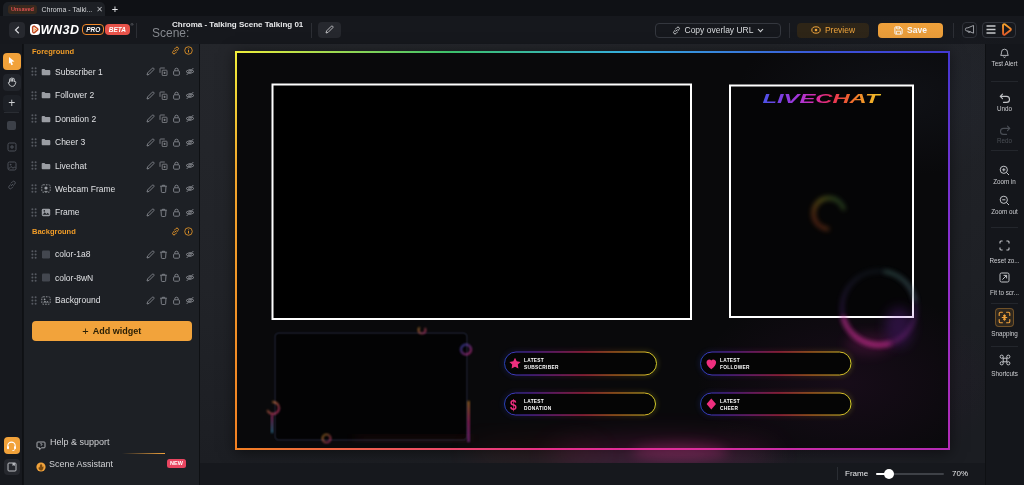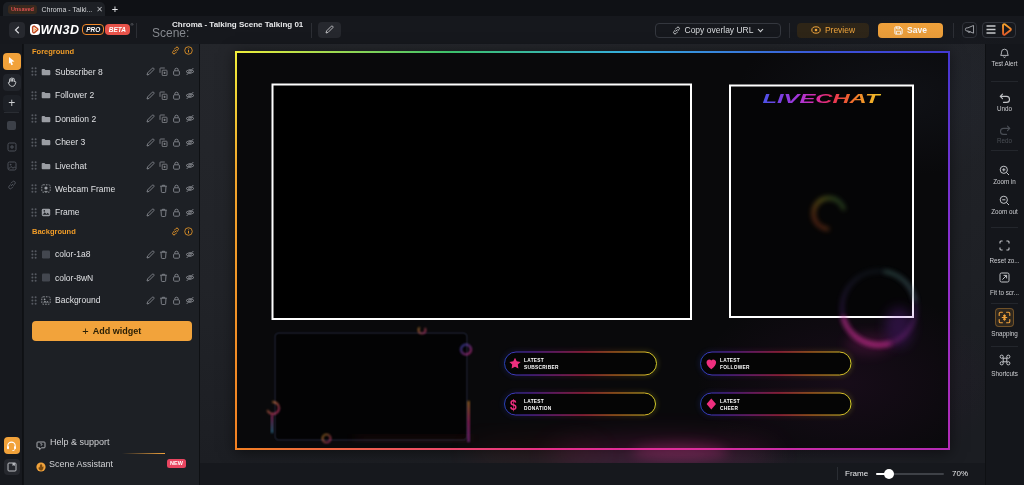--- a/index.html
+++ b/index.html
@@ -230,21 +230,21 @@
           <circle cx="4.6" cy="1.2" r="1"></circle>
           <circle cx="1.4" cy="4.5" r="1"></circle>
           <circle cx="4.6" cy="4.5" r="1"></circle>
           <circle cx="1.4" cy="7.8" r="1"></circle>
           <circle cx="4.6" cy="7.8" r="1"></circle>
         </g>
       </svg>
       <svg class="fold" width="10" height="8" viewBox="0 0 10 8">
         <path d="M0.7 1.8 a0.9 0.9 0 0 1 0.9 -0.9 H3.4 L4.4 2 H8.4 a0.9 0.9 0 0 1 0.9 0.9 V6.3 a0.9 0.9 0 0 1 -0.9 0.9 H1.6 a0.9 0.9 0 0 1 -0.9 -0.9 Z" fill="#9a9da3"></path>
       </svg>
-      <span class="nm">Subscriber 8</span>
+      <span class="nm">Subscriber 1</span>
       <span class="ri">
         <svg width="9" height="9" viewBox="0 0 9 9">
           <path d="M1 8 L1.6 5.9 L6.3 1.2 a0.9 0.9 0 0 1 1.3 0 l0.2 0.2 a0.9 0.9 0 0 1 0 1.3 L3.1 7.4 Z" fill="none" stroke="#85888e" stroke-width="0.9"></path>
         </svg>
         <svg width="9" height="9" viewBox="0 0 9 9">
           <path d="M1 5.8 V1.6 a0.6 0.6 0 0 1 0.6 -0.6 H5.8 M3.2 8 V3.8 a0.6 0.6 0 0 1 0.6 -0.6 H7.4 A0.6 0.6 0 0 1 8 3.8 V8 a0.6 0.6 0 0 1 -0.6 0.6 H3.8 A0.6 0.6 0 0 1 3.2 8 Z M5.6 4.8 v2.2 M4.5 5.9 h2.2" fill="none" stroke="#85888e" stroke-width="0.85"></path>
         </svg>
         <svg width="9" height="9" viewBox="0 0 9 9">
           <rect x="1.6" y="3.8" width="5.8" height="4.4" rx="1" fill="none" stroke="#85888e" stroke-width="0.9"></rect>
           <path d="M2.8 3.8 V2.9 a1.7 1.7 0 0 1 3.4 0 V3.8" fill="none" stroke="#85888e" stroke-width="0.9"></path>

